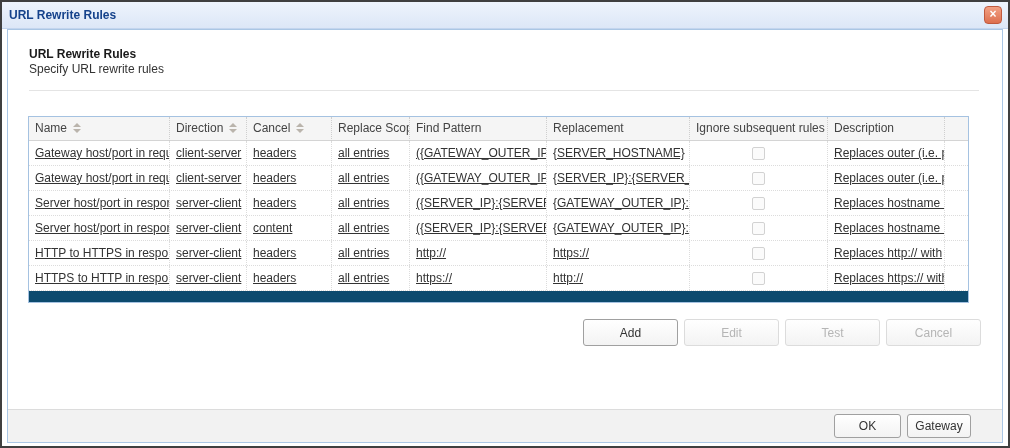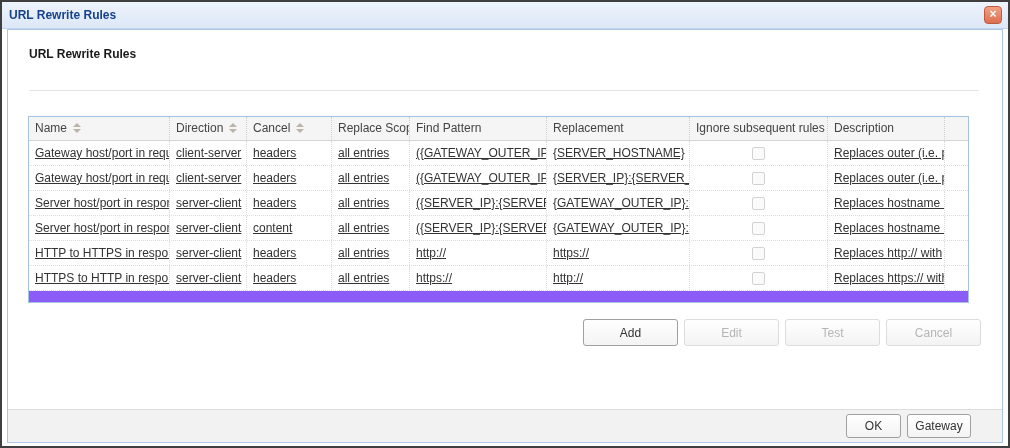--- a/index.html
+++ b/index.html
@@ -19,21 +19,21 @@
   .panel { position:absolute; left:5px; right:5px; top:27px; bottom:3px;
     border:1px solid #aac6e4; background:#fff; }
 
   .heading-block { position:absolute; left:21px; top:17px; }
   .heading { font-weight:bold; color:#1a1a1a; line-height:15px; }
   .subheading { color:#333; line-height:15px; }
 
   .divider { position:absolute; left:21px; right:23px; top:60px; height:1px; background:#e4e4e4; }
 
   .rules-table { position:absolute; left:20px; top:86px; width:941px; height:187px;
-    border:1px solid #a5c2e1; background:#8b5cf6; overflow:hidden; }
+    border:1px solid #a5c2e1; background:#0c4a6e; overflow:hidden; }
   .thead { display:flex; height:24px; background:#f5f5f5; border-bottom:1px solid #d4d4d4; }
   .th { height:24px; line-height:23px; padding-left:6px; color:#444;
     white-space:nowrap; overflow:hidden; border-right:1px dotted #cfcfcf; flex:0 0 auto; }
   .th:last-child { border-right:none; flex:1 1 auto; }
   .sort-icon { display:inline-block; vertical-align:middle; margin-left:6px; margin-top:-2px; }
   .tri-up { width:0; height:0; border-left:4px solid transparent; border-right:4px solid transparent; border-bottom:4px solid #bab4ac; }
   .tri-down { width:0; height:0; border-left:4px solid transparent; border-right:4px solid transparent; border-top:4px solid #bab4ac; margin-top:2px; }
 
   .tr { display:flex; height:25px; border-bottom:1px dotted #dcdcdc; background:#fff; }
   .td { height:24px; line-height:24px; padding-left:6px; white-space:nowrap; overflow:hidden;
@@ -46,39 +46,40 @@
   .btn { height:27px; border-radius:3px; background:linear-gradient(#ffffff,#f3f3f3);
     font-family:"Liberation Sans",sans-serif; font-size:12px; text-align:center; }
   .action-btn { width:95px; }
   .btn.enabled { border:1px solid #a0a0a0; color:#333; cursor:pointer; }
   .btn.disabled { border:1px solid #dcdcdc; color:#b5b5b5; }
 
   .footer { position:absolute; left:0; right:0; bottom:0; height:33px; background:#f2f2f2;
     border-top:1px solid #dcdcdc; display:flex; align-items:center; justify-content:flex-end;
     gap:6px; padding-right:31px; }
   .footer .btn { height:24px; border:1px solid #a0a0a0; color:#333; cursor:pointer; }
-  .ok-btn { width:55px; }
+  .ok-btn { width:67px; }
   .cancel-btn { width:64px; }
 </style>
 </head>
 <body>
 
 <div class="dialog">
 
   <div class="titlebar">
     <span class="title">URL Rewrite Rules</span>
   </div>
   <div class="close-btn">
     <span>×</span>
   </div>
 
   <div class="panel">
 
     <div class="heading-block">
       <div class="heading">URL Rewrite Rules</div>
+      <div class="subheading">Specify URL rewrite rules</div>
     </div>
 
     <div class="divider"></div>
 
     <div class="rules-table">
       <div class="thead" id="thead">
           <div class="th" style="width: 141px;"><span>Name</span><span class="sort-icon"><div class="tri-up"></div><div class="tri-down"></div></span></div>
           <div class="th" style="width: 77px;"><span>Direction</span><span class="sort-icon"><div class="tri-up"></div><div class="tri-down"></div></span></div>
           <div class="th" style="width: 85px;"><span>Cancel</span><span class="sort-icon"><div class="tri-up"></div><div class="tri-down"></div></span></div>
           <div class="th" style="width: 78px;"><span>Replace Scope</span></div>

